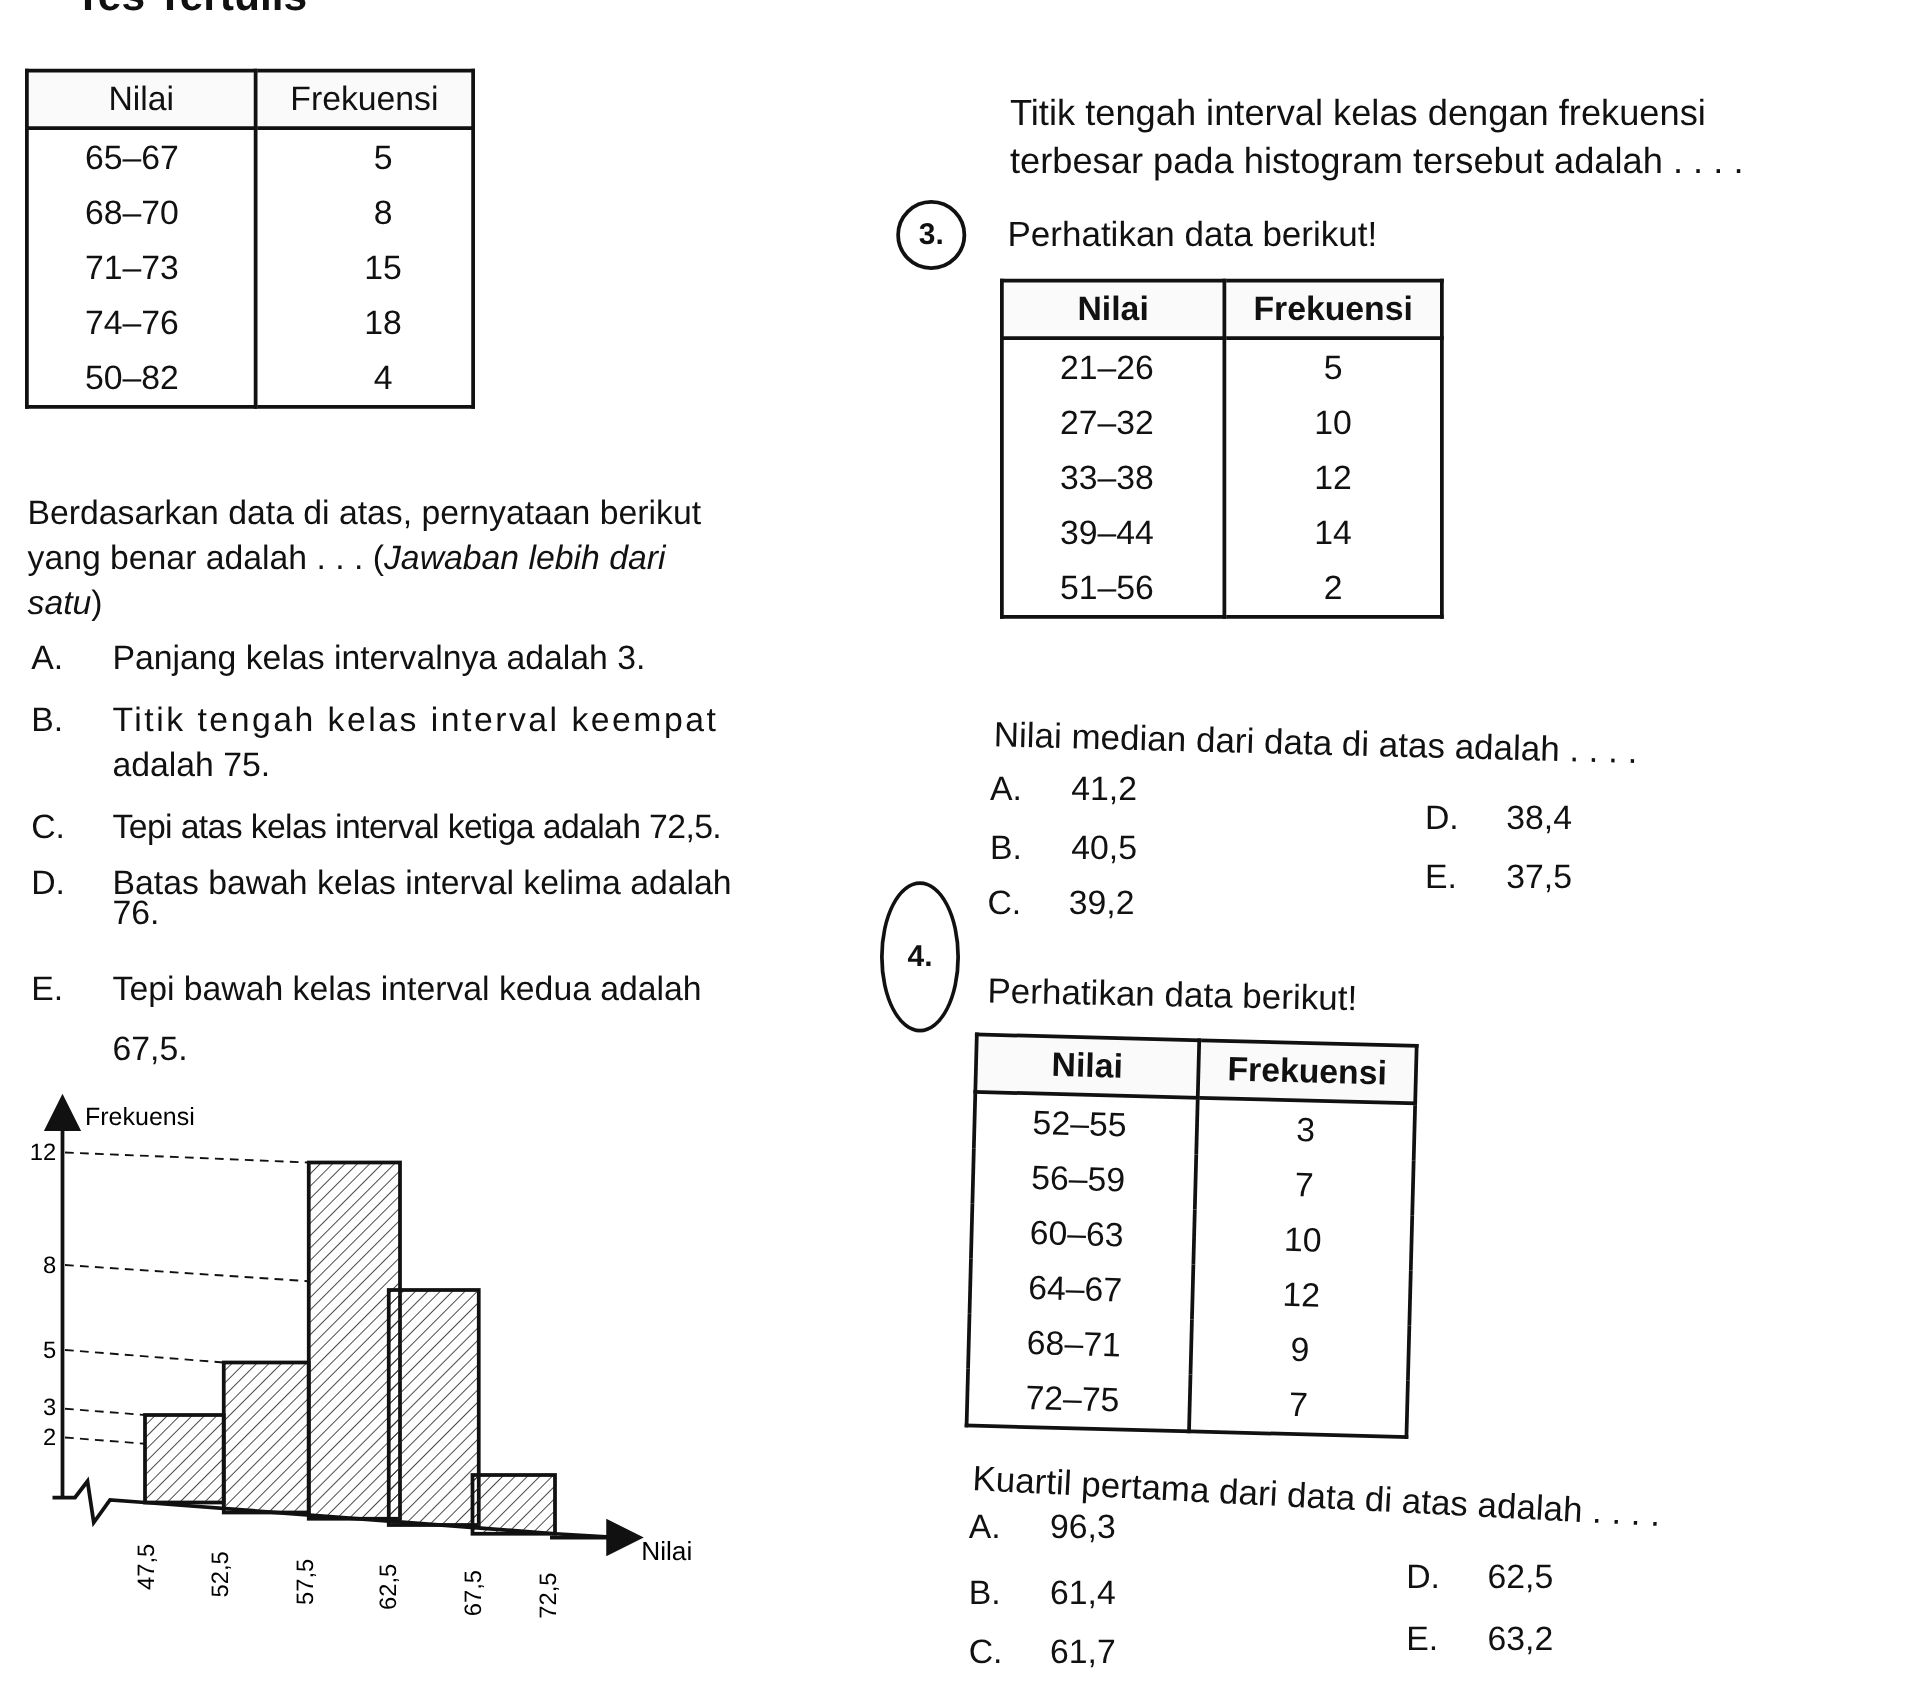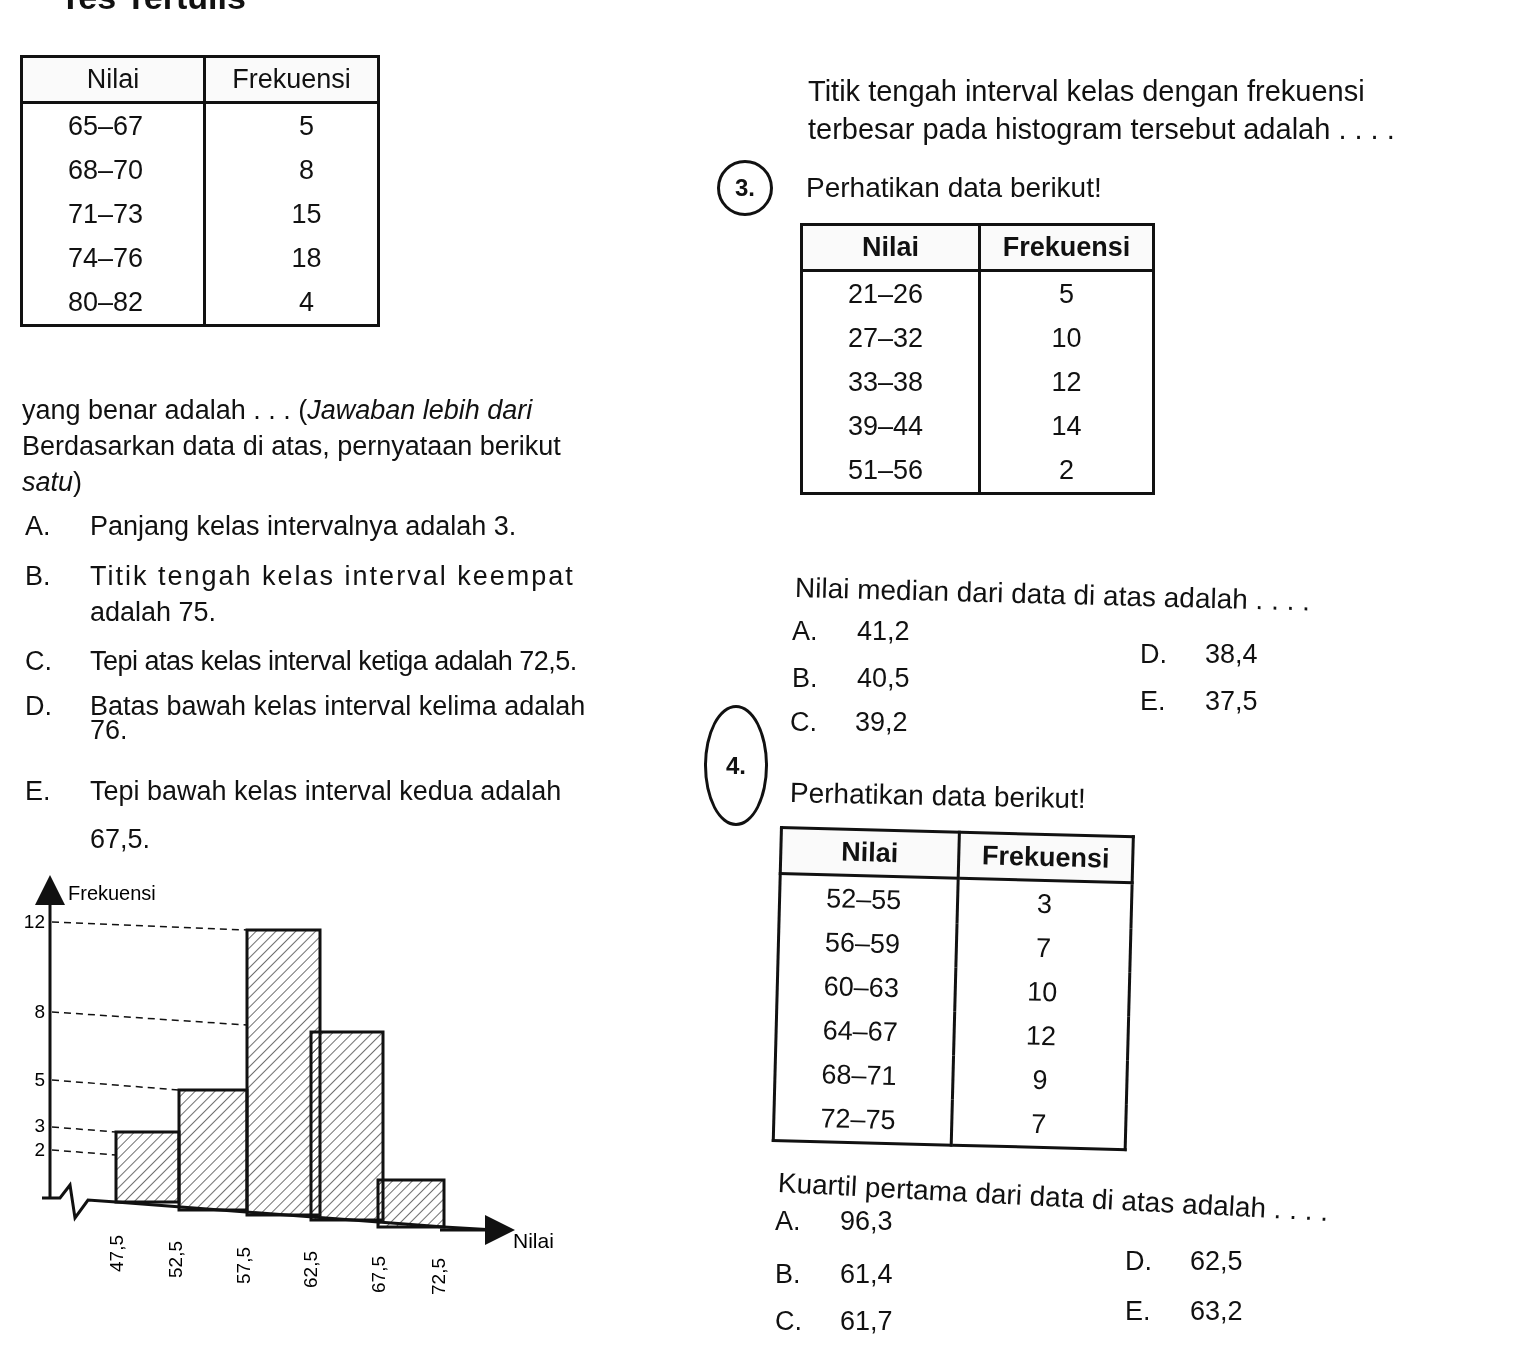--- a/index.html
+++ b/index.html
@@ -46,29 +46,29 @@
       </tr>
     <tr>
         <td class="c1">71–73</td>
         <td class="c2">15</td>
       </tr>
     <tr>
         <td class="c1">74–76</td>
         <td class="c2">18</td>
       </tr>
     <tr>
-        <td class="c1">80–82</td>
+        <td class="c1">50–82</td>
         <td class="c2">4</td>
       </tr>
   </tbody>
 </table>
 
 <div class="abs txt" style="left:22px; top:392px; width:660px;">
+  <div>Berdasarkan data di atas, pernyataan berikut</div>
   <div><span>yang benar adalah . . . (</span><i>Jawaban lebih dari</i></div>
-  <div>Berdasarkan data di atas, pernyataan berikut</div>
   <div><i>satu</i><span>)</span></div>
 </div>
 
 <div class="opt" style="left:25px; top:510px; width:640px;">
   <span class="lbl">A.</span>
   <span class="val">Panjang kelas intervalnya adalah 3.</span>
 </div>
 <div class="opt" style="left:25px; top:560px; width:640px;">
   <span class="lbl">B.</span>
   <span class="val" style="letter-spacing:2px">Titik tengah kelas interval keempat</span>

